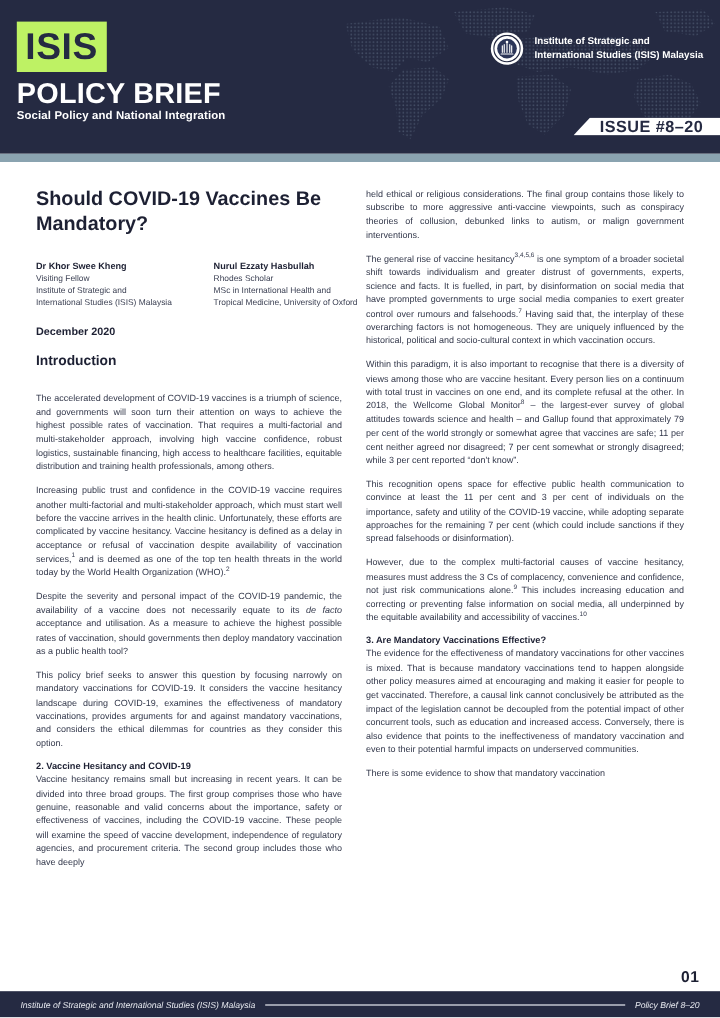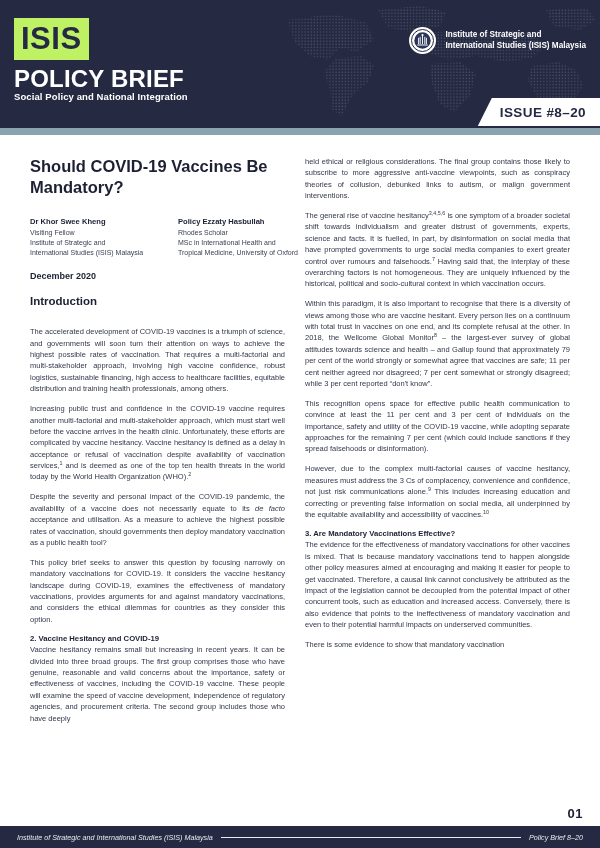--- a/index.html
+++ b/index.html
@@ -97,21 +97,21 @@
     font-weight: bold;
     line-height: 1.32;
     white-space: pre-line;
   }
 
   
   .issue-ribbon {
     position: absolute;
     right: 0;
     top: 98px;
-    height: 28px;
+    height: 15px;
     background: #ffffff;
     color: #252a42;
     font-size: 13.5px;
     font-weight: bold;
     letter-spacing: 0.4px;
     display: flex;
     align-items: center;
     padding: 0 14px 0 22px;
     clip-path: polygon(14px 0, 100% 0, 100% 100%, 0 100%);
     z-index: 4;
@@ -295,21 +295,21 @@
     <div class="doc-title">Should COVID-19 Vaccines Be Mandatory?</div>
 
     <div class="authors">
       <div class="author">
         <div class="author-name">Dr Khor Swee Kheng</div>
         <div class="author-line">Visiting Fellow</div>
         <div class="author-line">Institute of Strategic and</div>
         <div class="author-line">International Studies (ISIS) Malaysia</div>
       </div>
       <div class="author">
-        <div class="author-name">Policy Ezzaty Hasbullah</div>
+        <div class="author-name">Nurul Ezzaty Hasbullah</div>
         <div class="author-line">Rhodes Scholar</div>
         <div class="author-line">MSc in International Health and</div>
         <div class="author-line">Tropical Medicine, University of Oxford</div>
       </div>
     </div>
 
     <div class="doc-date">December 2020</div>
 
     <div class="columns">
 

